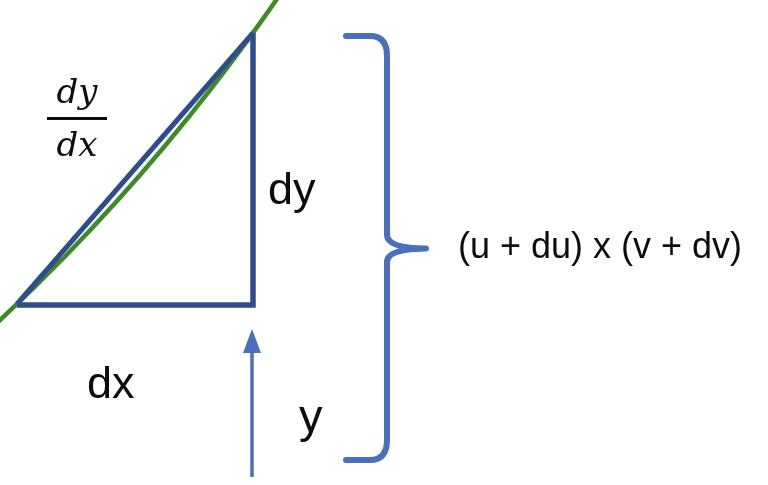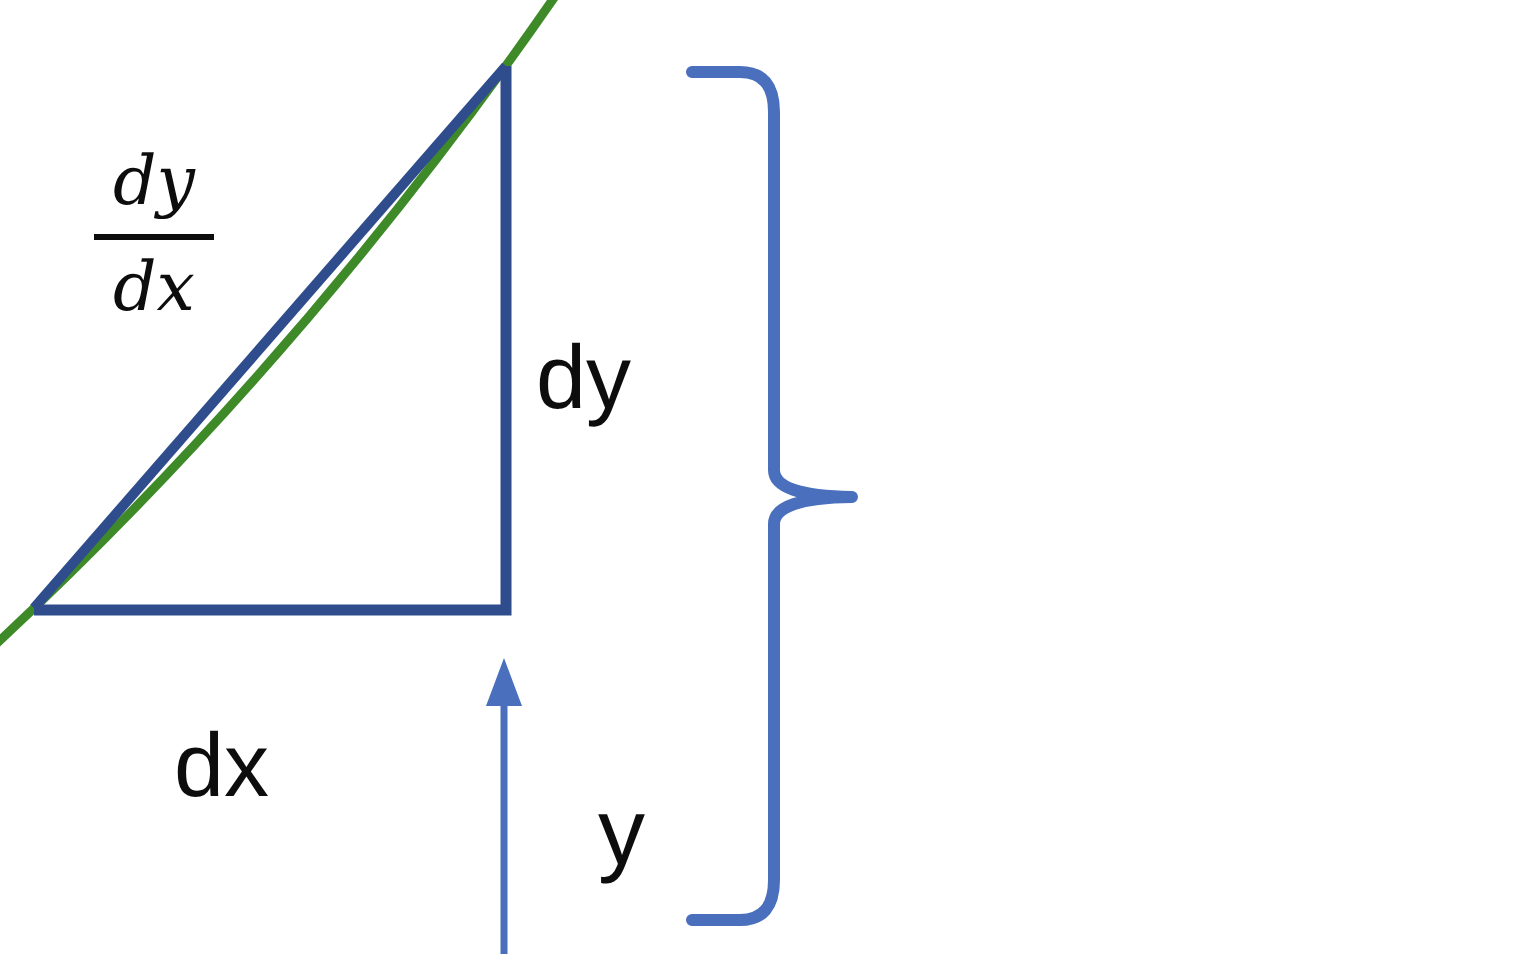--- a/index.html
+++ b/index.html
@@ -88,14 +88,15 @@
   <div class="fraction">
     <div class="num">dy</div>
     <div class="frac-bar"></div>
     <div class="den">dx</div>
   </div>
 
   <div class="lbl lbl-dy">dy</div>
   <div class="lbl lbl-dx">dx</div>
   <div class="lbl lbl-y">y</div>
 
+  <div class="expr">(u + du) x (v + dv)</div>
 
 </div>
 
 </body></html>

